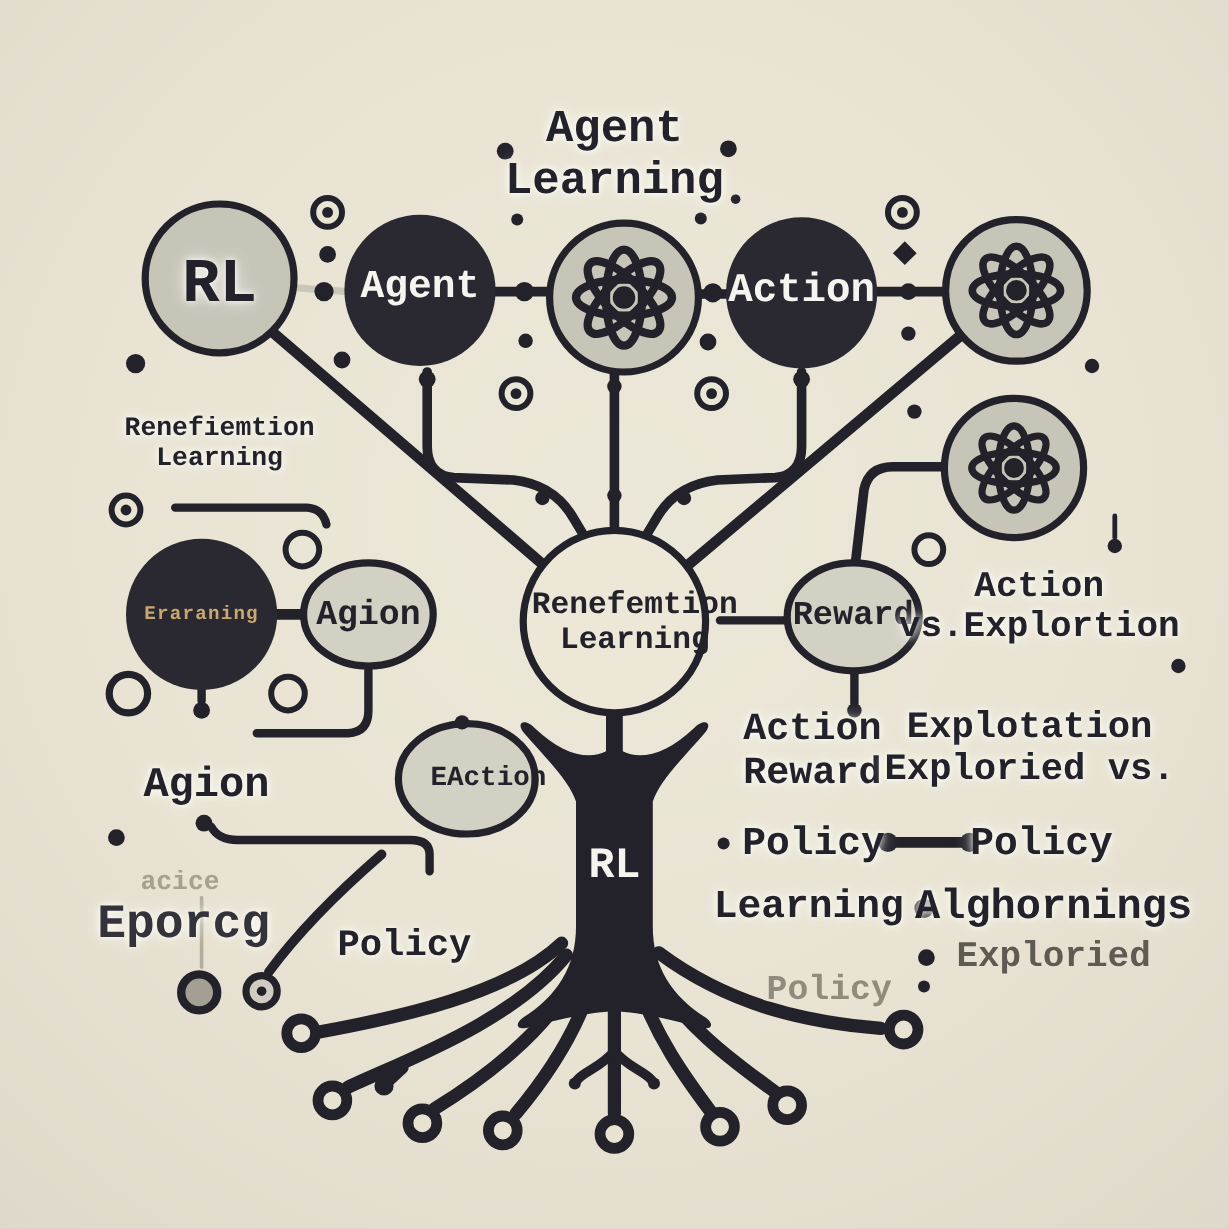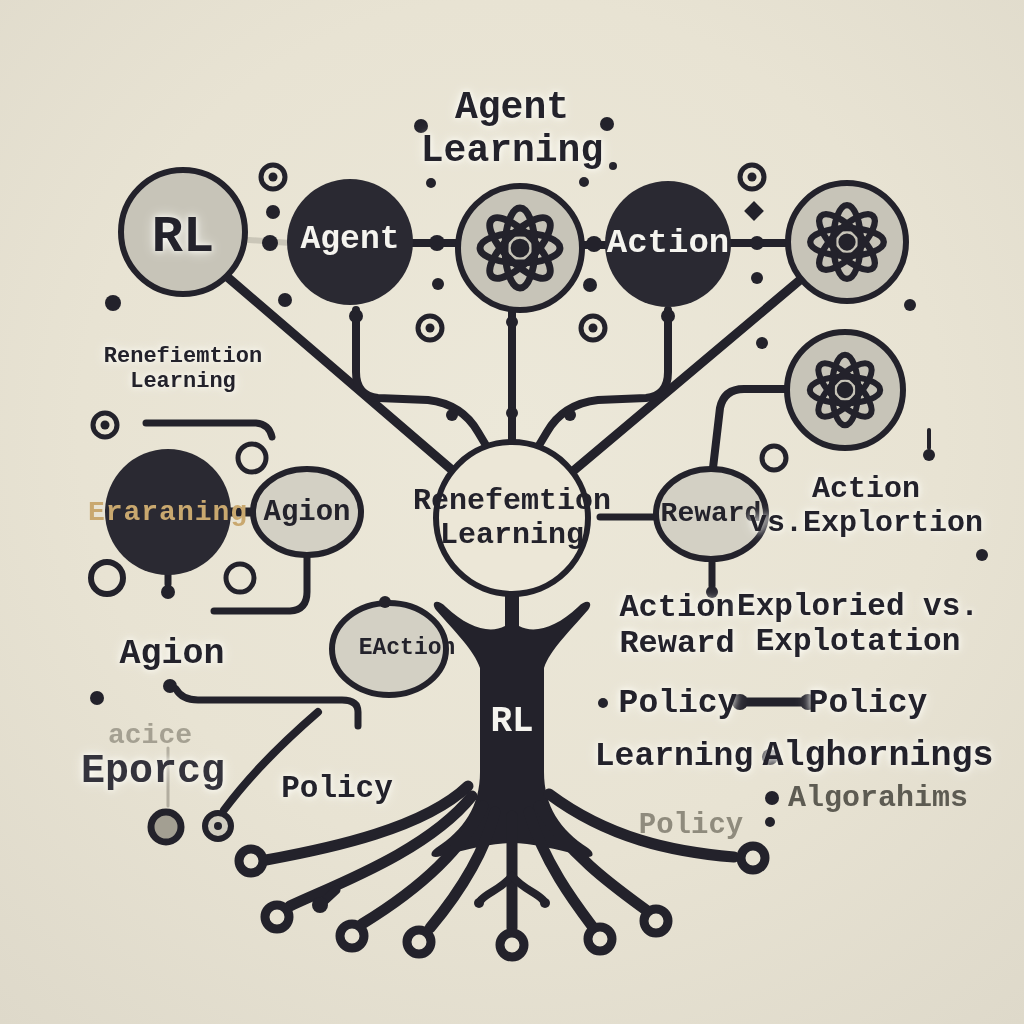--- a/index.html
+++ b/index.html
@@ -182,55 +182,55 @@
 
 <div class="lbl" style="left:183px;top:238px;font-size:52px">RL</div>
 <div class="lbl lt" style="left:350px;top:240px;font-size:33px">Agent</div>
 <div class="lbl lt" style="left:668px;top:243px;font-size:34px">Action</div>
 
 <div class="lbl" style="left:183px;top:370px;font-size:22px">
   <div>Renefiemtion</div>
   <div>Learning</div>
 </div>
 
-<div class="lbl" style="left:512px;top:519px;font-size:30px;text-shadow:none">
+<div class="lbl" style="left:529px;top:519px;font-size:26px;text-shadow:none">
   <div>Renefemtion</div>
   <div>Learning</div>
 </div>
 
-<div class="lbl tan" style="left:168px;top:513px;font-size:28px">Eraraning</div>
+<div class="lbl tan" style="left:168px;top:513px;font-size:16px">Eraraning</div>
 <div class="lbl" style="left:307px;top:513px;font-size:29px;text-shadow:none">Agion</div>
 <div class="lbl" style="left:172px;top:655px;font-size:35px">Agion</div>
 <div class="lbl" style="left:407px;top:649px;font-size:23px;text-shadow:none">EAction</div>
-<div class="lbl faded" style="left:150px;top:736px;font-size:28px;opacity:.75">acice</div>
+<div class="lbl faded" style="left:150px;top:736px;font-size:22px;opacity:.75">acice</div>
 <div class="lbl" style="left:153px;top:772px;font-size:40px;color:#34333c">Eporcg</div>
 
 <div class="lbl" style="left:337px;top:789px;font-size:31px">
   <div>Policy</div>
 </div>
 
 <div class="lbl" style="left:711px;top:514px;font-size:28px;text-shadow:none">Reward</div>
 
 <div class="lbl" style="left:866px;top:507px;font-size:30px">
   <div>Action</div>
   <div>vs.Explortion</div>
 </div>
 
 <div class="lbl" style="left:677px;top:626px;font-size:32px">
   <div>Action</div>
   <div>Reward</div>
 </div>
 
 <div class="lbl" style="left:858px;top:625px;font-size:31px">
+  <div>Explotation</div>
   <div>Exploried vs.</div>
-  <div>Explotation</div>
 </div>
 
 <div class="lbl" style="left:678px;top:704px;font-size:33px">Policy</div>
 <div class="lbl" style="left:868px;top:704px;font-size:33px">Policy</div>
 <div class="lbl" style="left:674px;top:757px;font-size:33px">Learning</div>
 <div class="lbl" style="left:878px;top:757px;font-size:35px">Alghornings</div>
-<div class="lbl semi" style="left:878px;top:799px;font-size:30px;text-shadow:none">Algorahims</div>
+<div class="lbl semi" style="left:878px;top:799px;font-size:30px;text-shadow:none">Exploried</div>
 <div class="lbl faded" style="left:691px;top:826px;font-size:29px">Policy</div>
 
 <div class="lbl lt" style="left:512px;top:722px;font-size:36px">RL</div>
 
 </div>
 
 </body></html>

